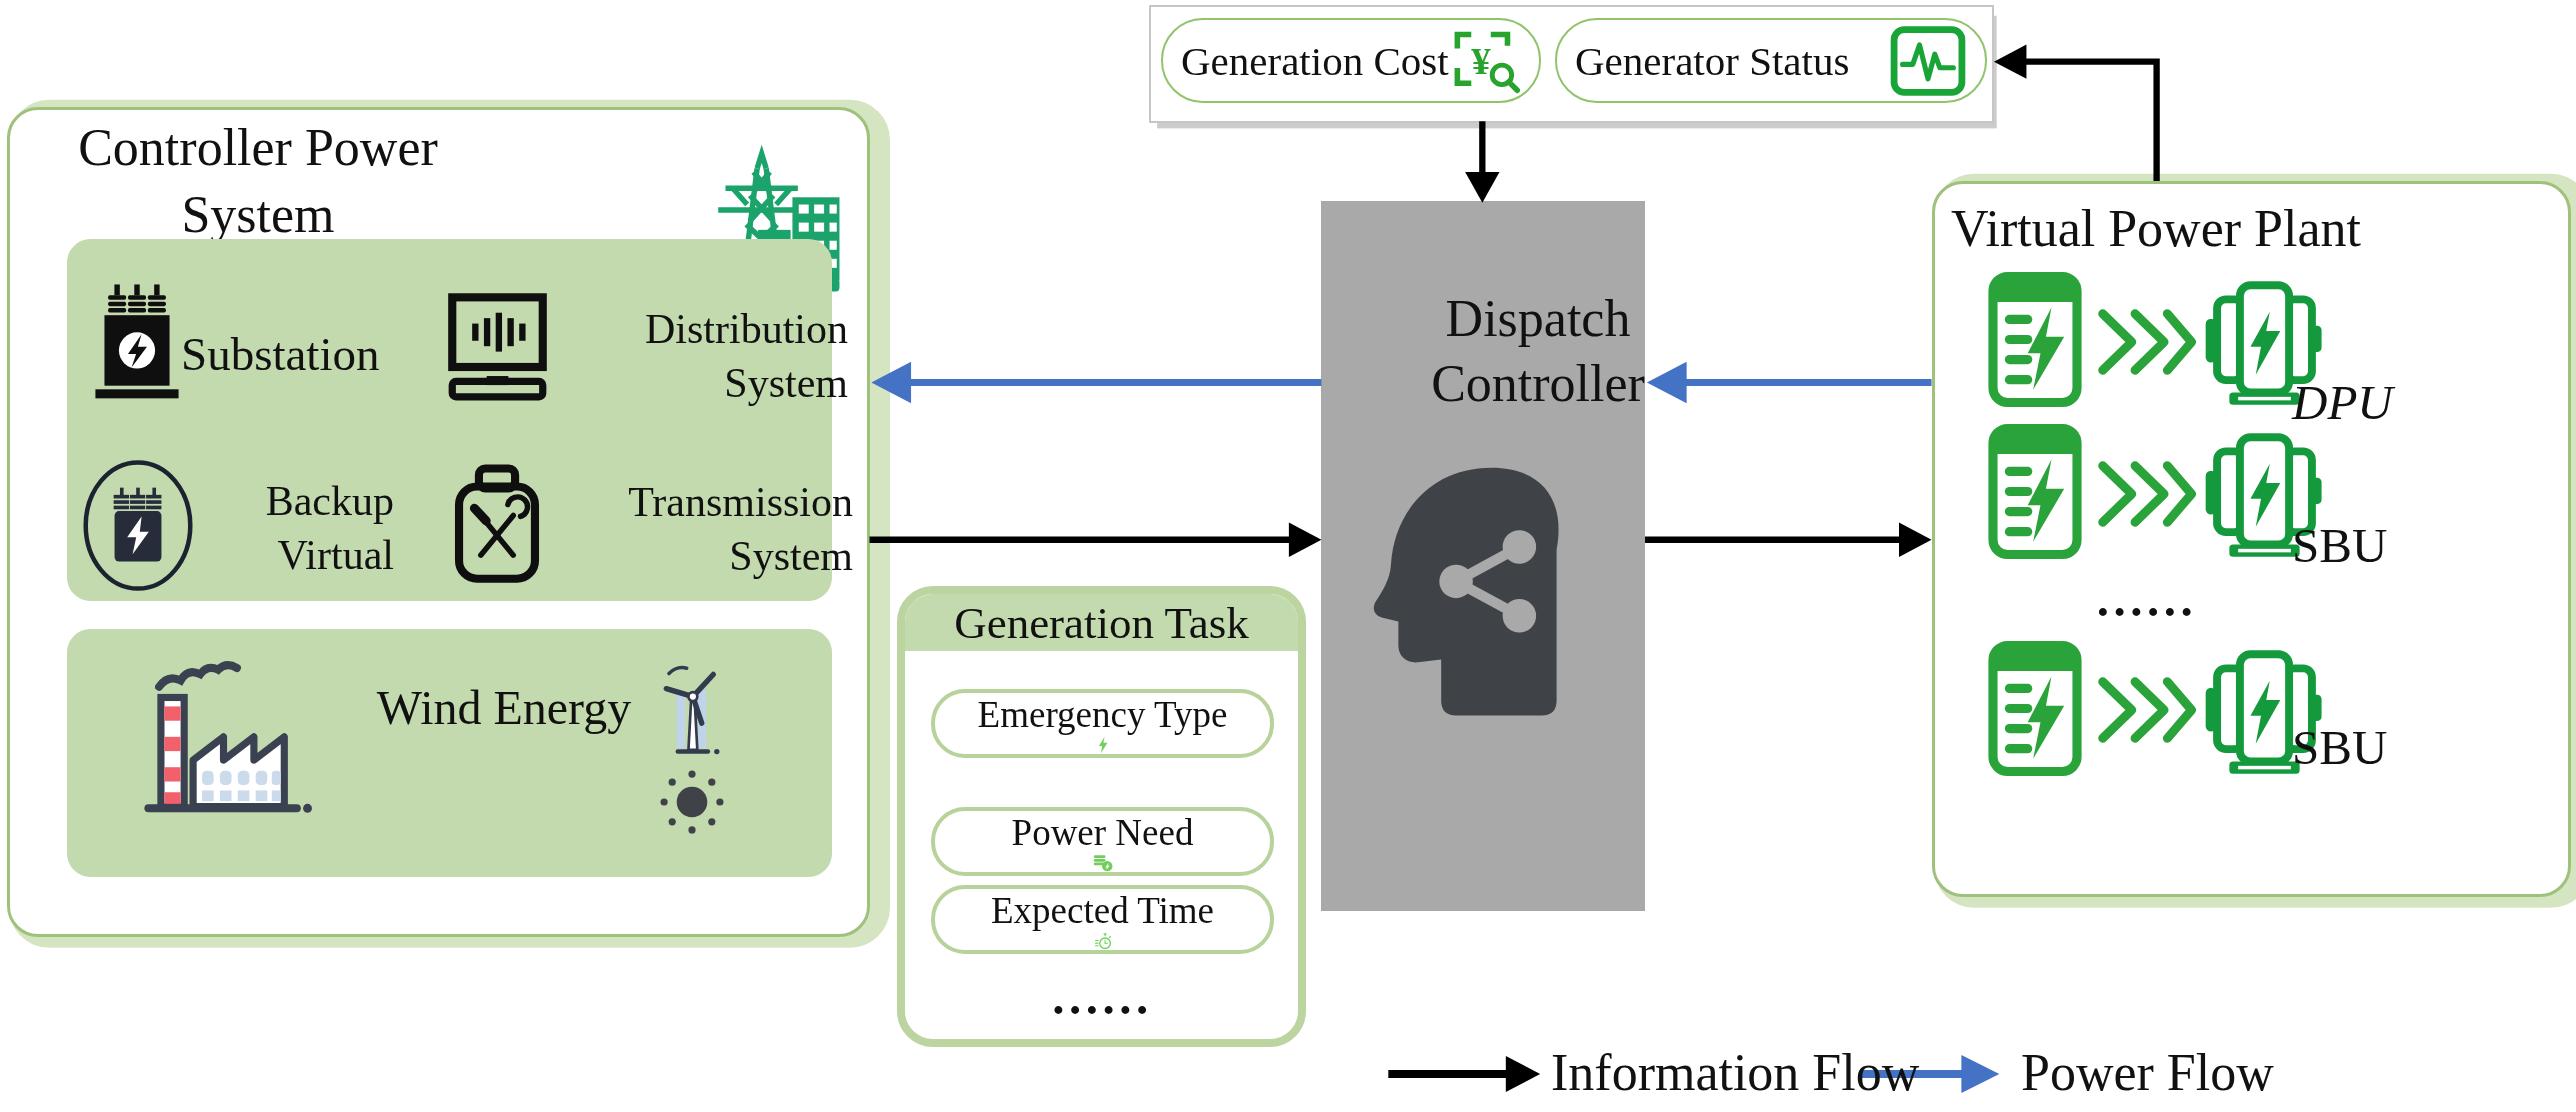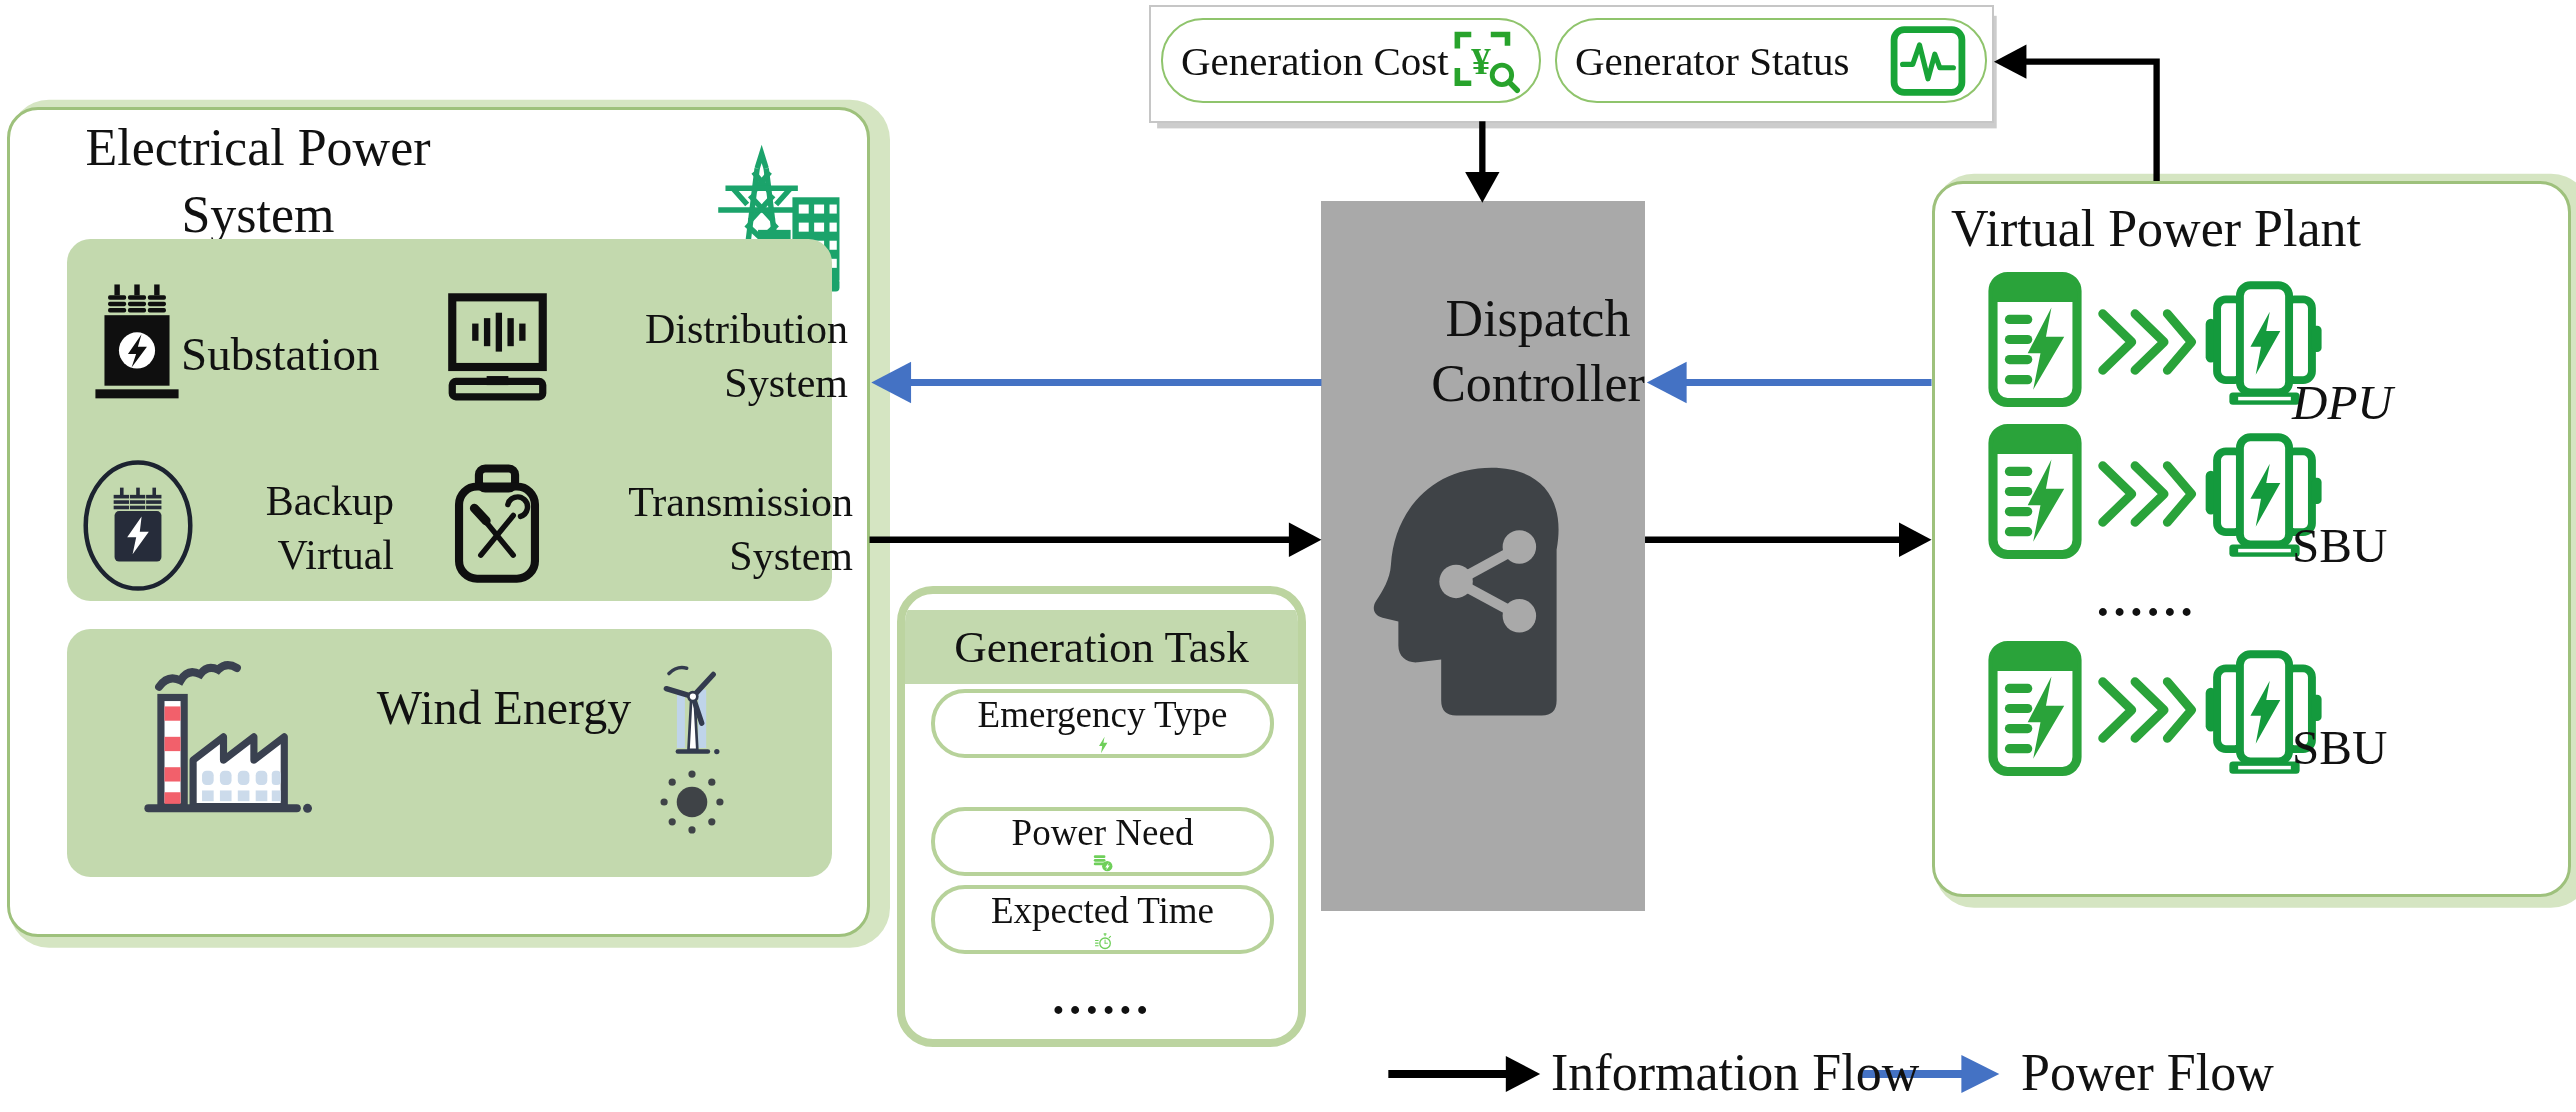--- a/index.html
+++ b/index.html
@@ -15,41 +15,41 @@
   .top-panel{left:1149px;top:5.4px;width:841px;height:114px;background:#fff;border:2.7px solid #c6c6c6;
              box-shadow:5.4px 8.1px 0 -2.7px #cccccc;}
   .pill{position:absolute;background:#fff;border:2.7px solid #8fc46c;border-radius:42px;
         display:flex;align-items:center;justify-content:space-between;padding:0 18px;box-sizing:border-box;}
   .pill-label{font-size:41px;white-space:nowrap;}
   .green-sub{position:absolute;background:#c3d9ae;border-radius:23.5px;}
   .dispatch-box{left:1321px;top:201px;width:324px;height:710px;background:#a9a9a9;}
   .dispatch-title{left:1321px;top:286px;width:356px;font-size:52px;line-height:65px;text-align:center;padding-left:39px;}
   .gt-box{left:897px;top:586px;width:409px;height:461px;background:#fff;border:8.1px solid #bcd4a0;
           border-radius:36px;box-sizing:border-box;overflow:hidden;}
-  .gt-header{position:absolute;left:0;top:0;width:100%;height:74px;background:#c3d9ae;
-             display:flex;align-items:center;justify-content:center;font-size:45px;margin-top:16px;}
+  .gt-header{position:absolute;left:0;top:0;width:100%;height:57px;background:#c3d9ae;
+             display:flex;align-items:center;justify-content:center;font-size:45px;}
   .gt-pill{position:absolute;width:343px;height:69px;background:#fff;border:4.5px solid #b7d29a;border-radius:34px;
            display:flex;align-items:center;box-sizing:border-box;padding:0 12.7px;flex-direction:column;}
   .gt-pill-label{flex:1;text-align:center;font-size:37px;white-space:nowrap;}
   .dots{font-size:49px;font-weight:bold;letter-spacing:4.5px;text-align:center;}
   .big-title{font-size:52px;line-height:67px;}
   .row-label{font-size:42px;line-height:54px;text-align:right;}
   .unit-label{font-size:49px;}
   .legend-label{font-size:52px;white-space:nowrap;}
   svg{display:block;}
 </style>
 </head>
 <body>
 
 <div id="canvas">
 
   <div class="abs eps-box"></div>
 
   <div class="abs big-title center" style="left:41px;top:114px;width:434px;">
-    <div>Electrical Power</div>
+    <div>Controller Power</div>
     <div>System</div>
   </div>
 
   <svg class="abs" style="left:691px;top:143px;" width="154" height="152" viewBox="0 0 170 168">
     <g stroke="#1ba36b" stroke-width="6" fill="none">
       <path d="M58 150 L73 28 M98 150 L83 28"></path>
       <path d="M61 122 L95 90 M95 122 L61 90"></path>
       <path d="M65 86 L91 58 M91 86 L65 58"></path>
       <path d="M69 54 L87 32 M87 54 L69 32"></path>
       <path d="M38 50 L118 50 M30 74 L126 74"></path>

